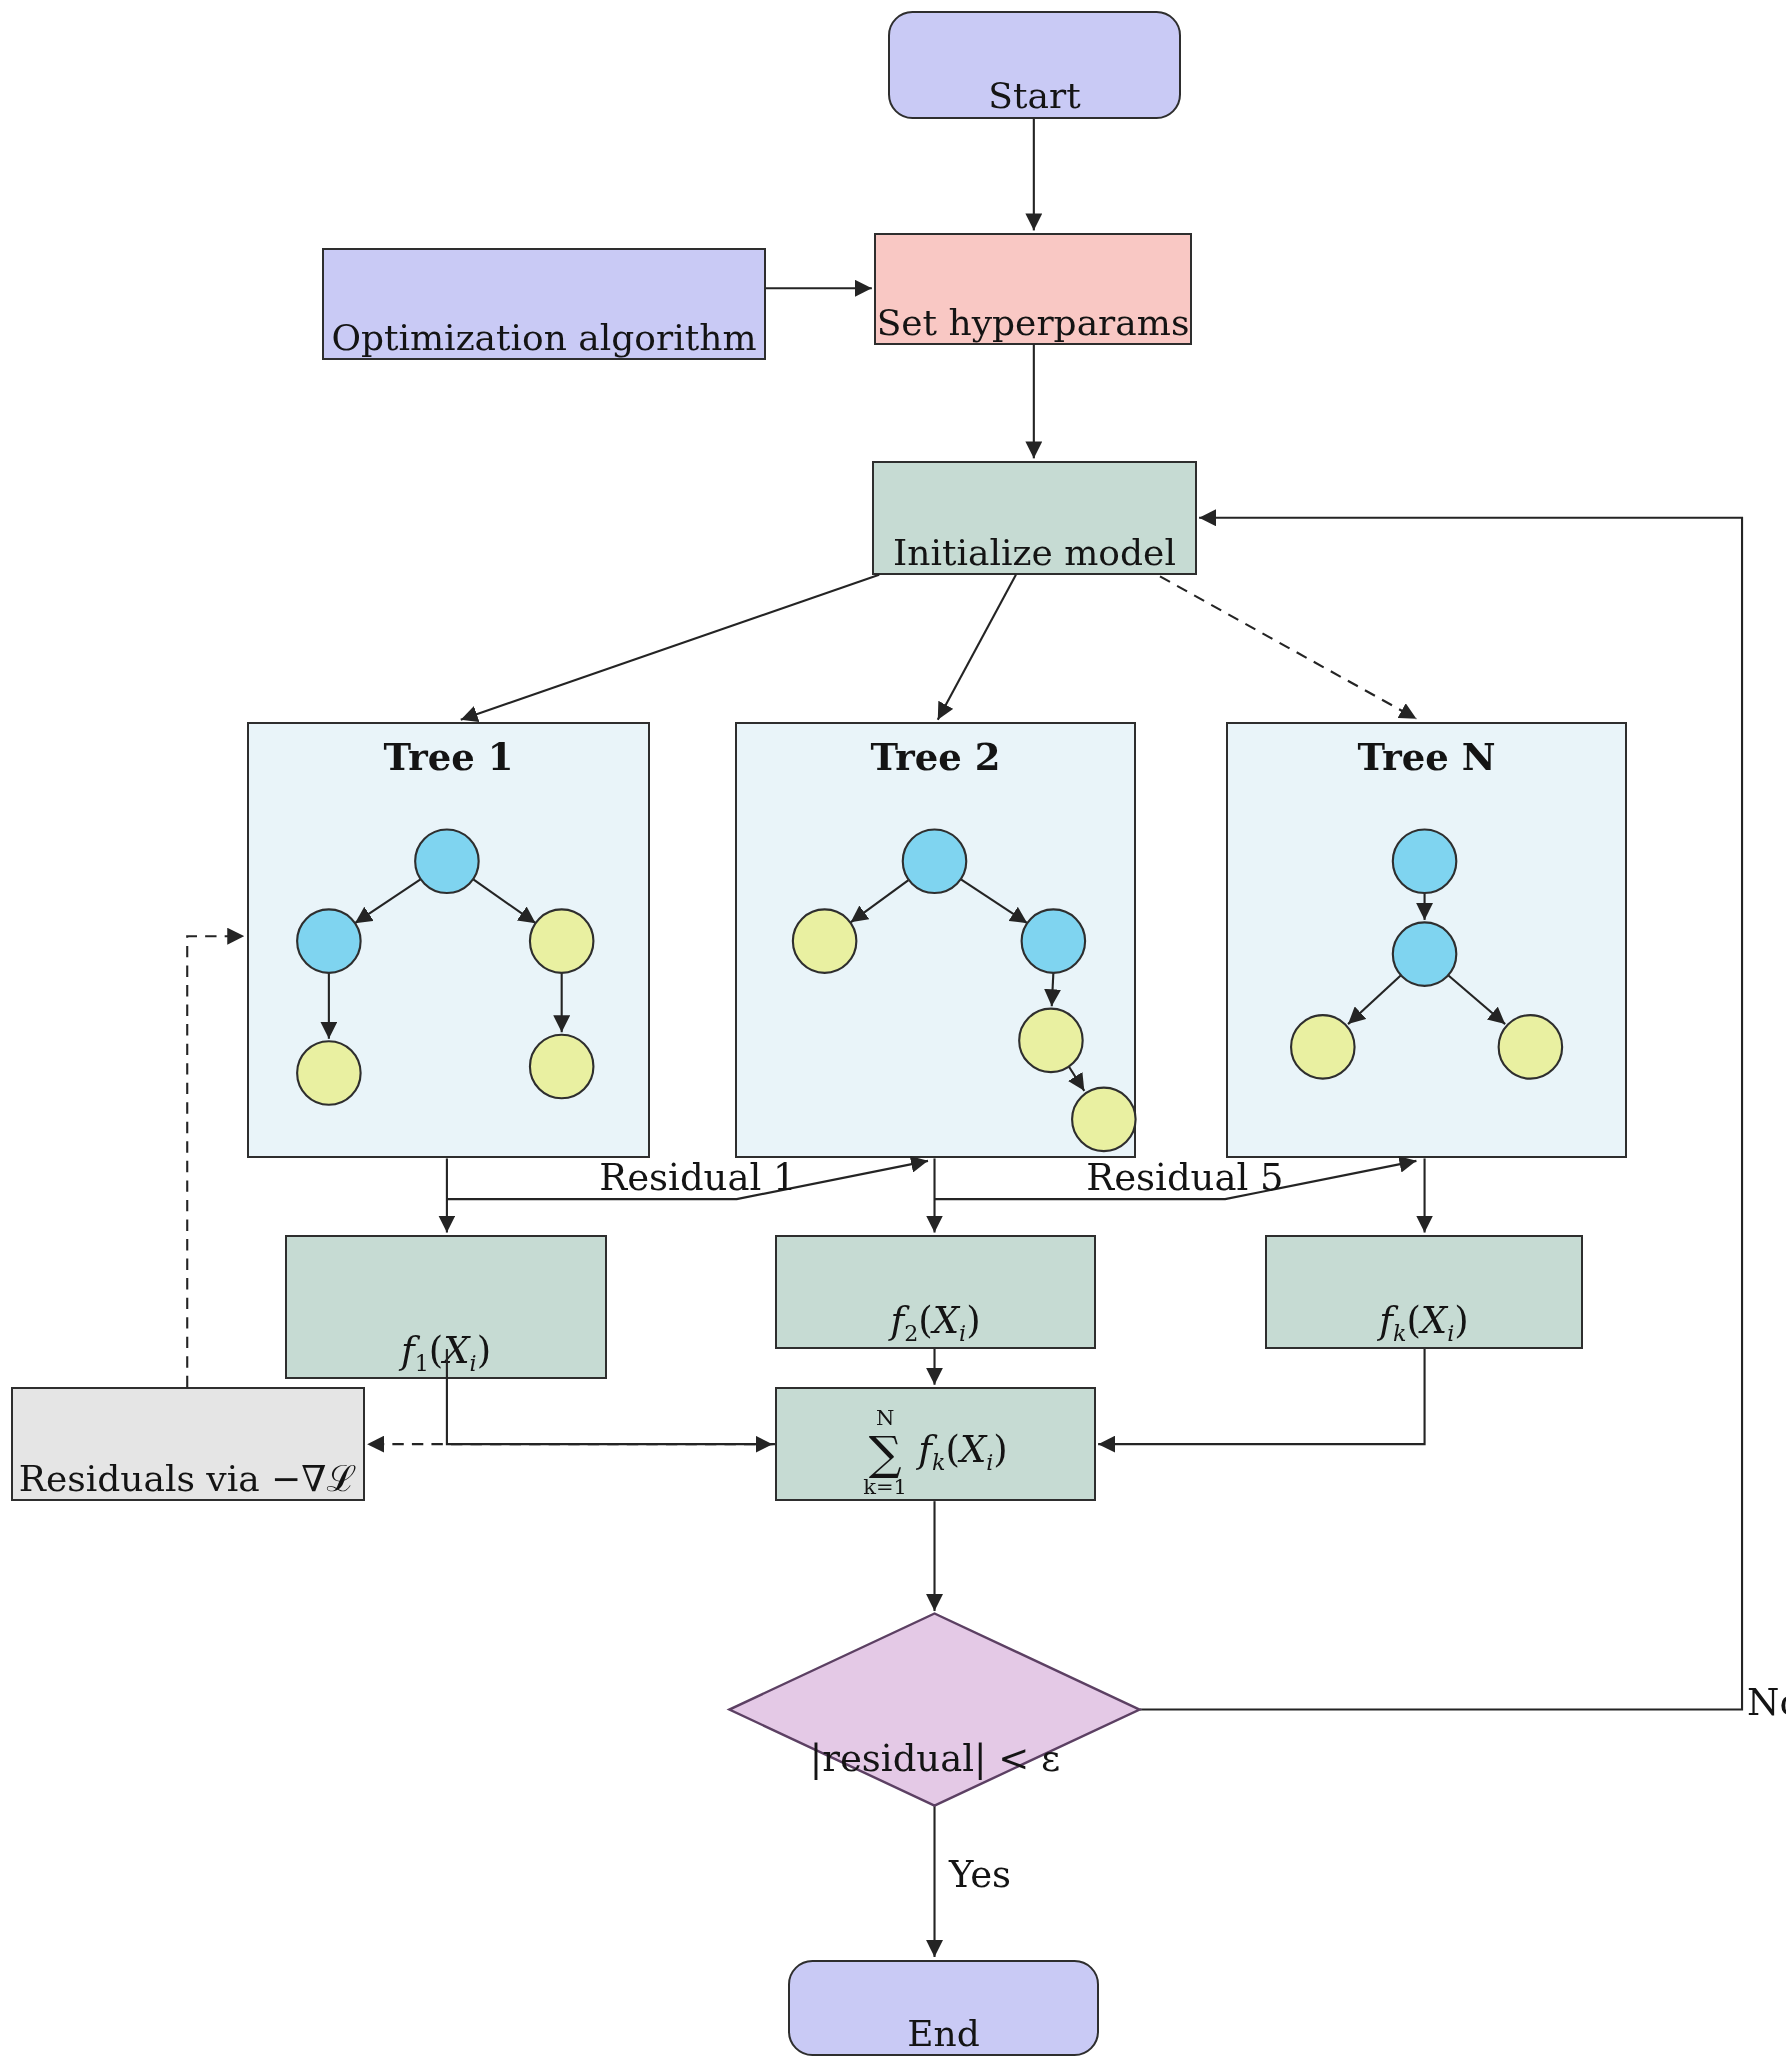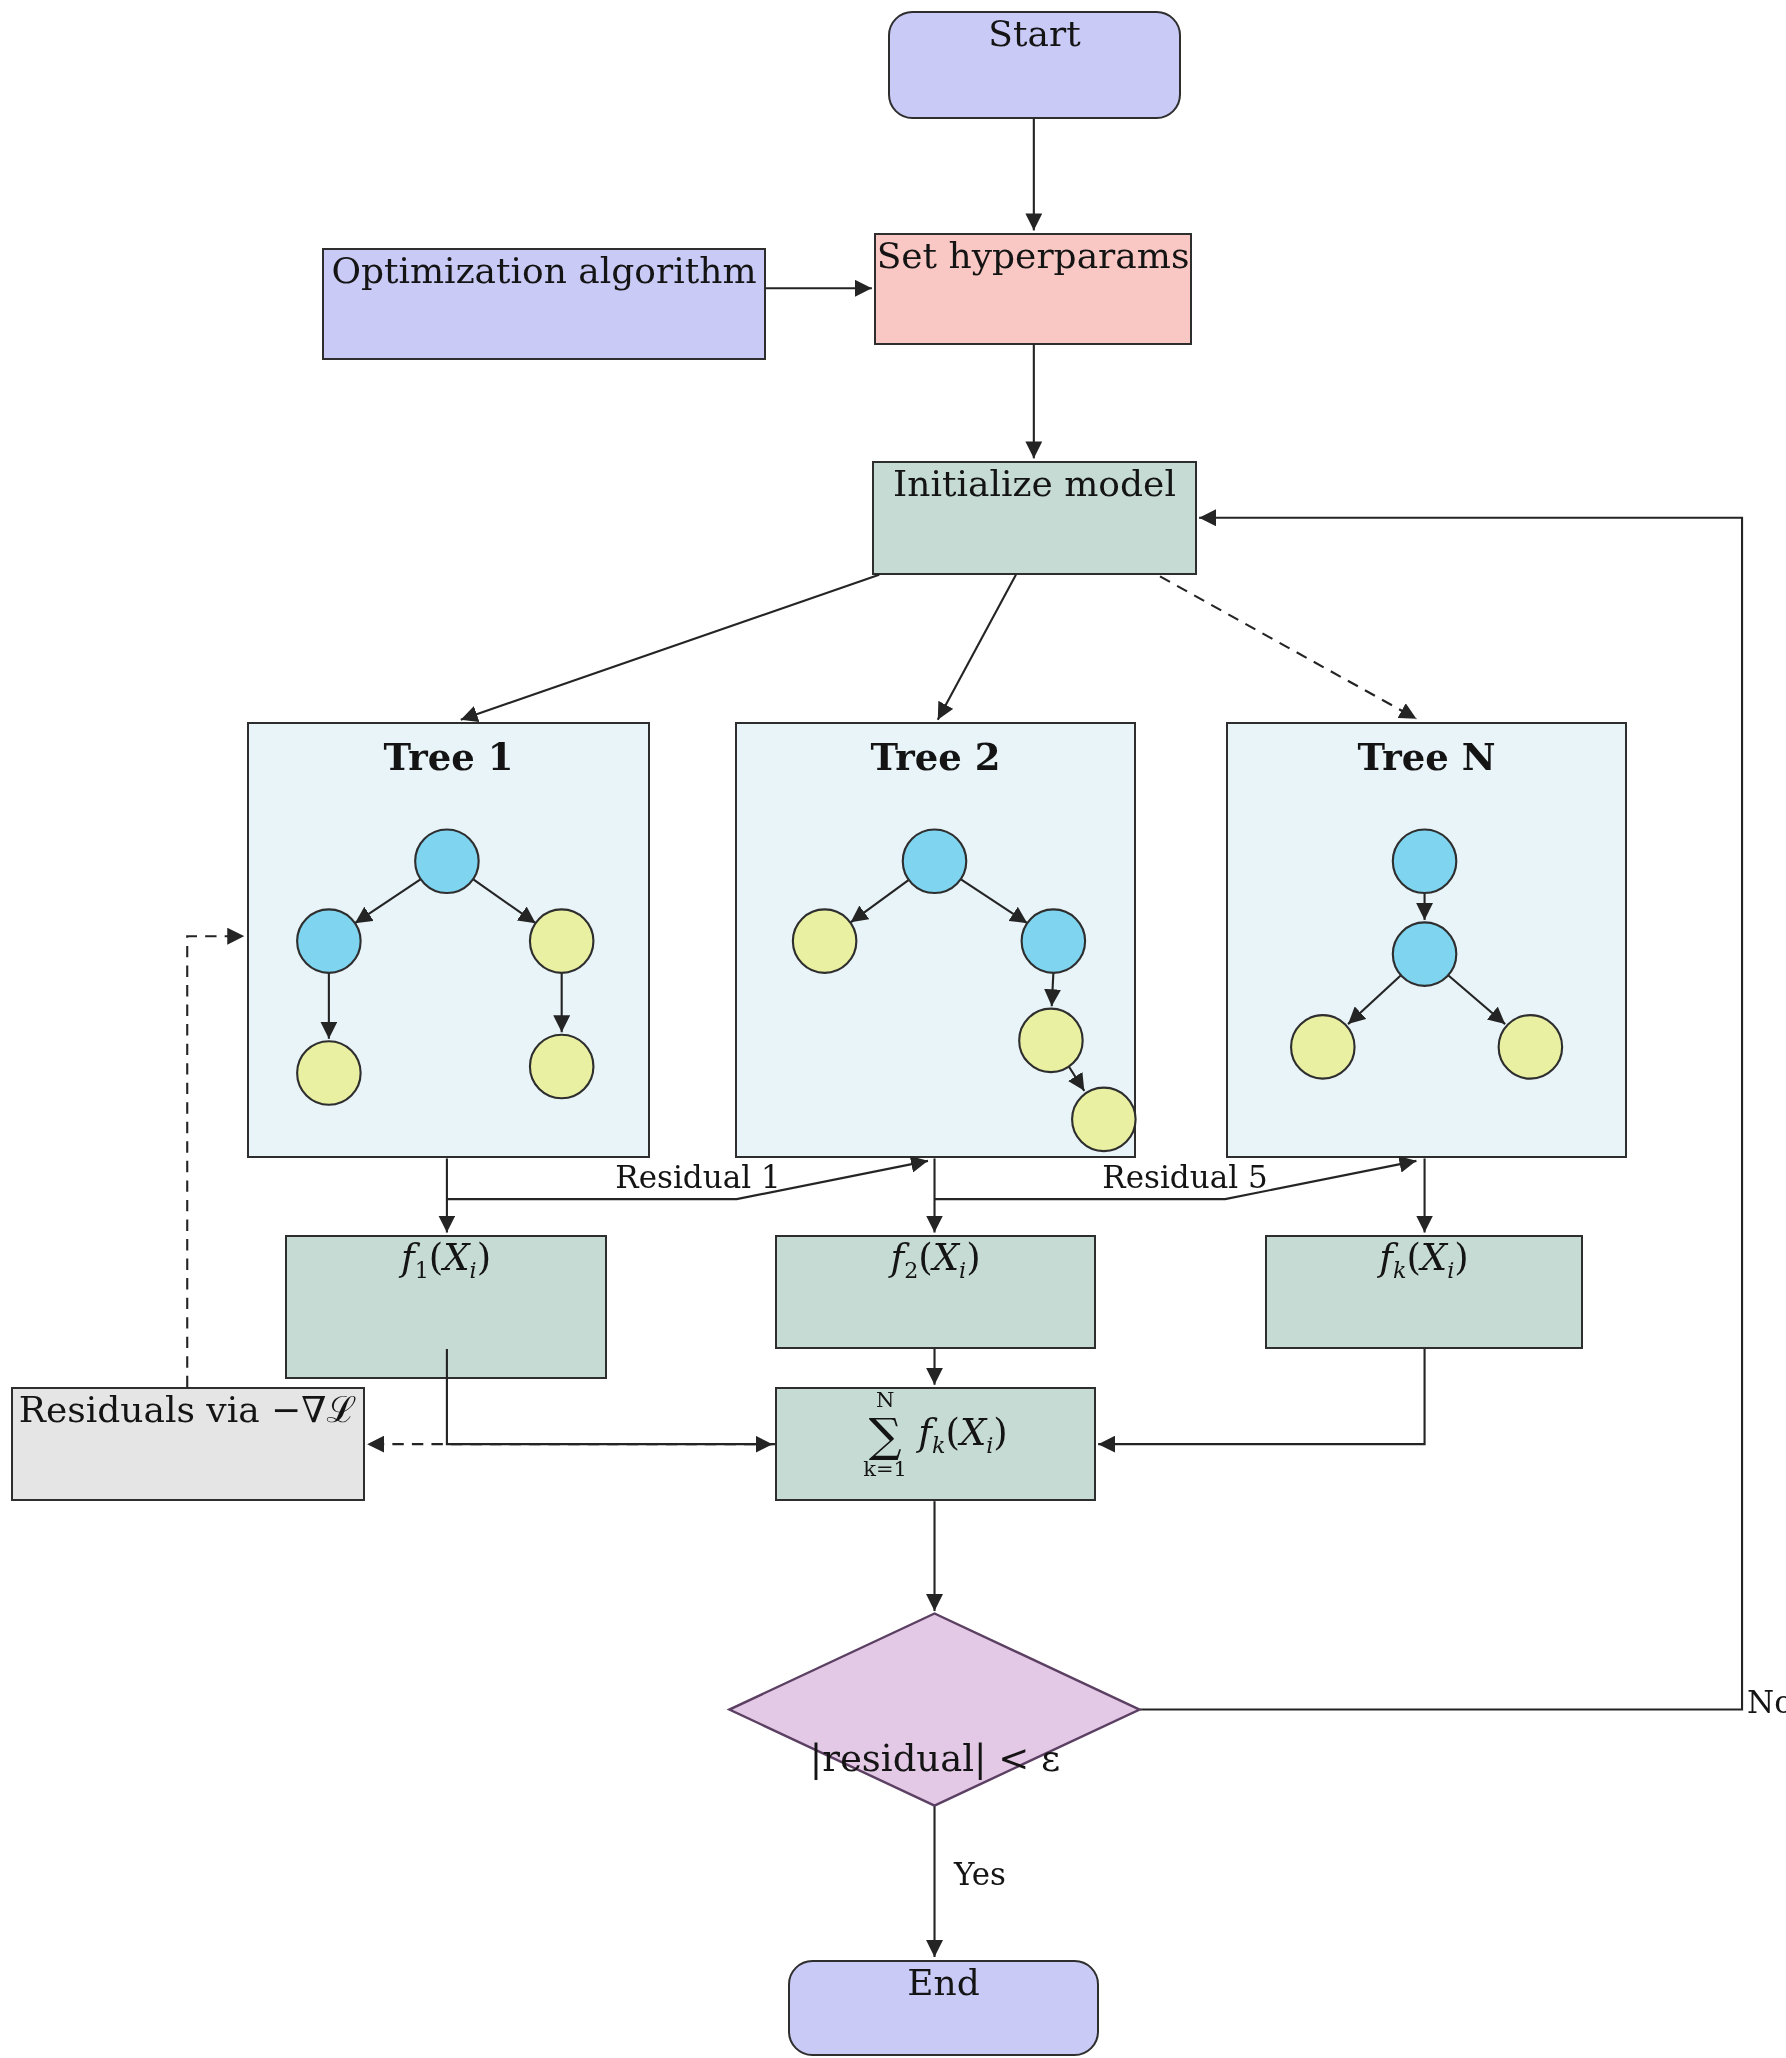--- a/index.html
+++ b/index.html
@@ -3,21 +3,21 @@
 <meta charset="utf-8">
 <style>
   html,body { margin:0; padding:0; background:#ffffff; }
   #canvas {
     position:relative; width:1786px; height:2058px; background:#ffffff;
     font-family:"DejaVu Serif","Liberation Serif",serif; color:#141414; overflow:hidden;
   }
   svg.layer { position:absolute; left:0; top:0; }
   .box {
     position:absolute; box-sizing:border-box; border:2.4px solid #2e2e2e;
-    display:flex; align-items:flex-start; justify-content:center; text-align:center;
+    display:flex; align-items:flex-end; justify-content:center; text-align:center;
     font-size:36px; line-height:1.15;
   }
   .rounded { border-radius:24.4px; }
   .lavender { background:#c9caf5; }
   .salmon   { background:#f9c8c4; }
   .teal     { background:#c6dbd3; }
   .pink     { background:#e5e5e5; }
   .tree-panel {
     background:#e9f4f9; justify-content:center; align-items:flex-start; padding-top:12px;
   }
@@ -25,21 +25,21 @@
   .math { font-size:37px; }
   .math i { font-style:italic; }
   .math sub { font-size:0.6em; }
   .sigma-col {
     display:inline-flex; flex-direction:column; align-items:center;
     vertical-align:middle; margin-right:11.4px; line-height:1;
   }
   .sigma-col .lim { font-size:21px; line-height:1.1; }
   .sigma-col .sigma { font-size:46px; line-height:1; }
   .edge-label {
-    position:absolute; font-size:31px; transform:translate(-50%,-50%); white-space:nowrap;
+    position:absolute; font-size:37px; transform:translate(-50%,-50%); white-space:nowrap;
   }
   .edge-label.anchor-left { transform:translate(0,-50%); }
   .diamond-label {
     position:absolute; font-size:37px; transform:translate(-50%,-50%); white-space:nowrap;
   }
 </style>
 </head>
 <body>
 
 <div id="canvas">

